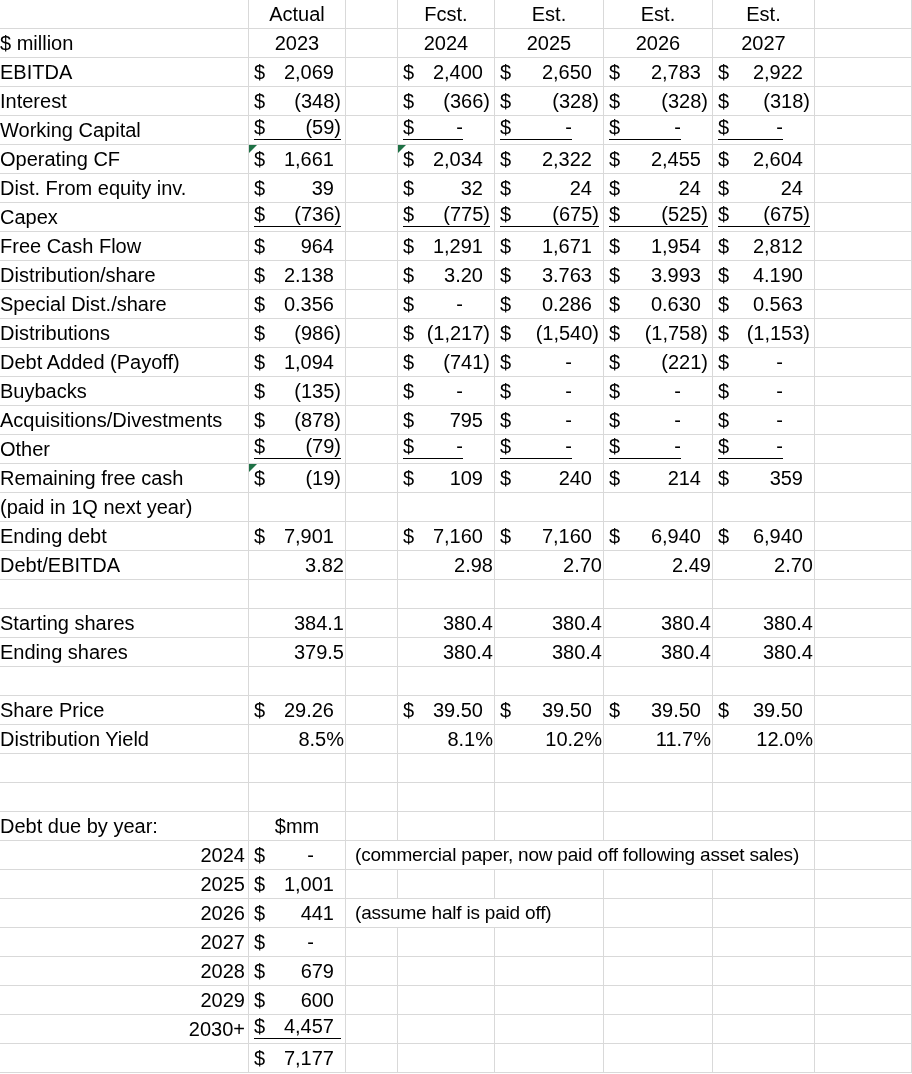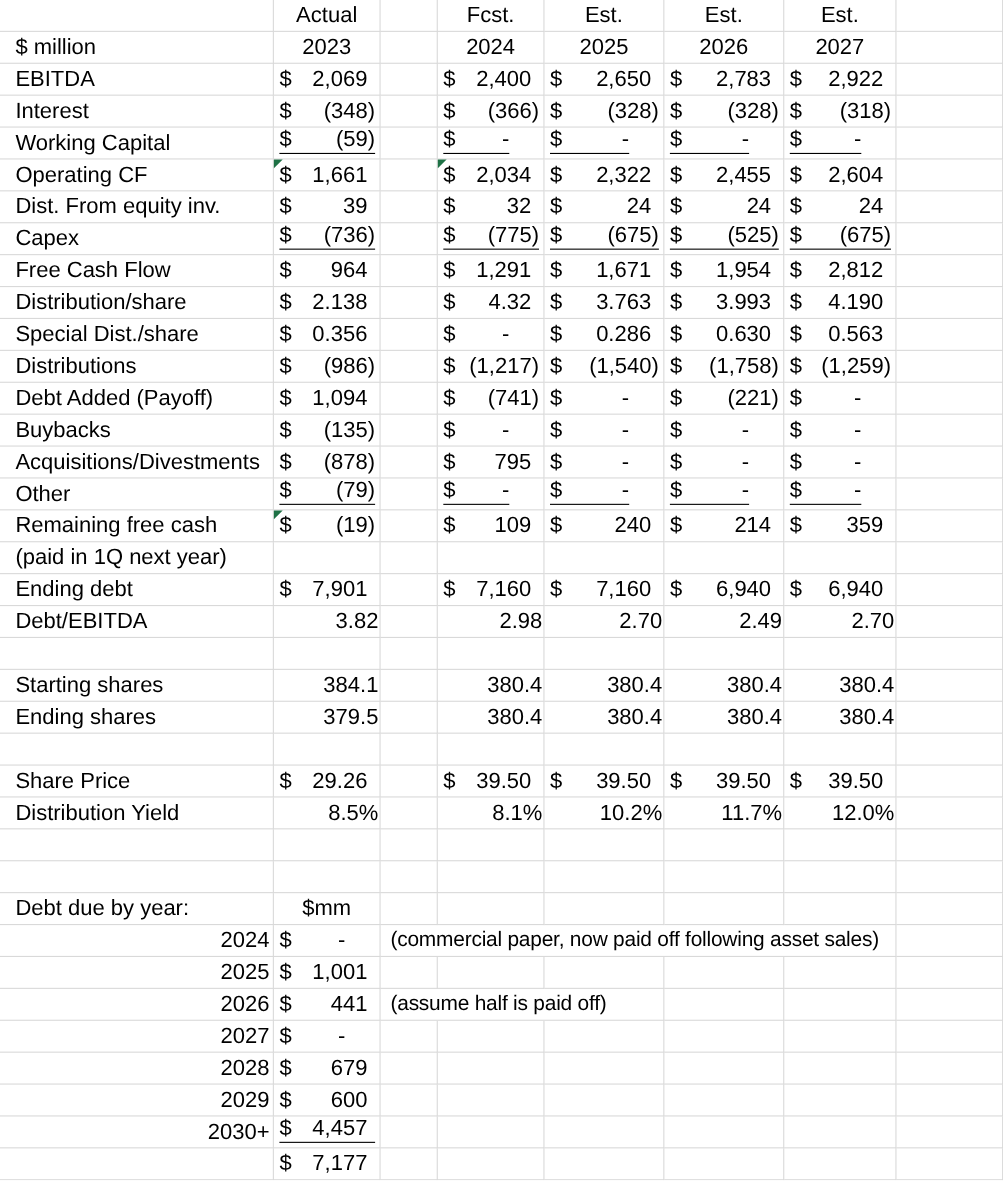--- a/index.html
+++ b/index.html
@@ -1,20 +1,20 @@
 <!DOCTYPE html>
 <html><head>
 <meta charset="utf-8">
 <style>
   html,body{margin:0;padding:0;background:#fff;}
   body{width:912px;font-family:"Liberation Sans","DejaVu Sans",sans-serif;font-size:20px;color:#000;}
   .sheet{display:grid;grid-template-columns:249px 97px 52px 97px 109px 109px 102px 97px;grid-auto-rows:29px;width:808px;}
   .r{display:contents;}
   .c{position:relative;box-sizing:border-box;border-right:1px solid #d9d9d9;border-bottom:1px solid #d9d9d9;}
-  .lab{display:flex;align-items:center;padding-left:14px;white-space:nowrap;overflow:visible;}
+  .lab{display:flex;align-items:center;padding-left:0;white-space:nowrap;overflow:visible;}
   .rl{display:flex;align-items:center;justify-content:flex-end;padding-right:3px;white-space:nowrap;}
   .ct{display:flex;align-items:center;justify-content:center;white-space:nowrap;}
   .num{display:flex;align-items:center;justify-content:flex-end;padding-right:1px;white-space:nowrap;}
   .ac{position:absolute;left:5px;right:4px;top:0;bottom:0;display:flex;align-items:center;justify-content:space-between;white-space:nowrap;}
   .ac.nr{right:31px;}
   .u .ac{bottom:4px;border-bottom:1.6px solid #000;}
   b{font-weight:normal;}
   .v.p{padding-right:7px;}
   .tri::before{content:"";position:absolute;left:0;top:0;width:0;height:0;border-top:8px solid #1E7145;border-right:8px solid transparent;z-index:2;}
   .sp5{grid-column:span 5;}
@@ -305,21 +305,21 @@
     <div class="c">
         <span class="ac">
           <b>$</b>
           <span class="v p">2.138</span>
         </span>
       </div>
     <div class="c"></div>
     <div class="c">
         <span class="ac">
           <b>$</b>
-          <span class="v p">4.32</span>
+          <span class="v p">3.20</span>
         </span>
       </div>
     <div class="c">
         <span class="ac">
           <b>$</b>
           <span class="v p">3.763</span>
         </span>
       </div>
     <div class="c">
         <span class="ac">
@@ -395,21 +395,21 @@
       </div>
     <div class="c">
         <span class="ac">
           <b>$</b>
           <span class="v">(1,758)</span>
         </span>
       </div>
     <div class="c">
         <span class="ac">
           <b>$</b>
-          <span class="v">(1,259)</span>
+          <span class="v">(1,153)</span>
         </span>
       </div>
     <div class="c"></div>
   </div>
 
   <div class="r">
     <div class="c lab">Debt Added (Payoff)</div>
     <div class="c">
         <span class="ac">
           <b>$</b>

